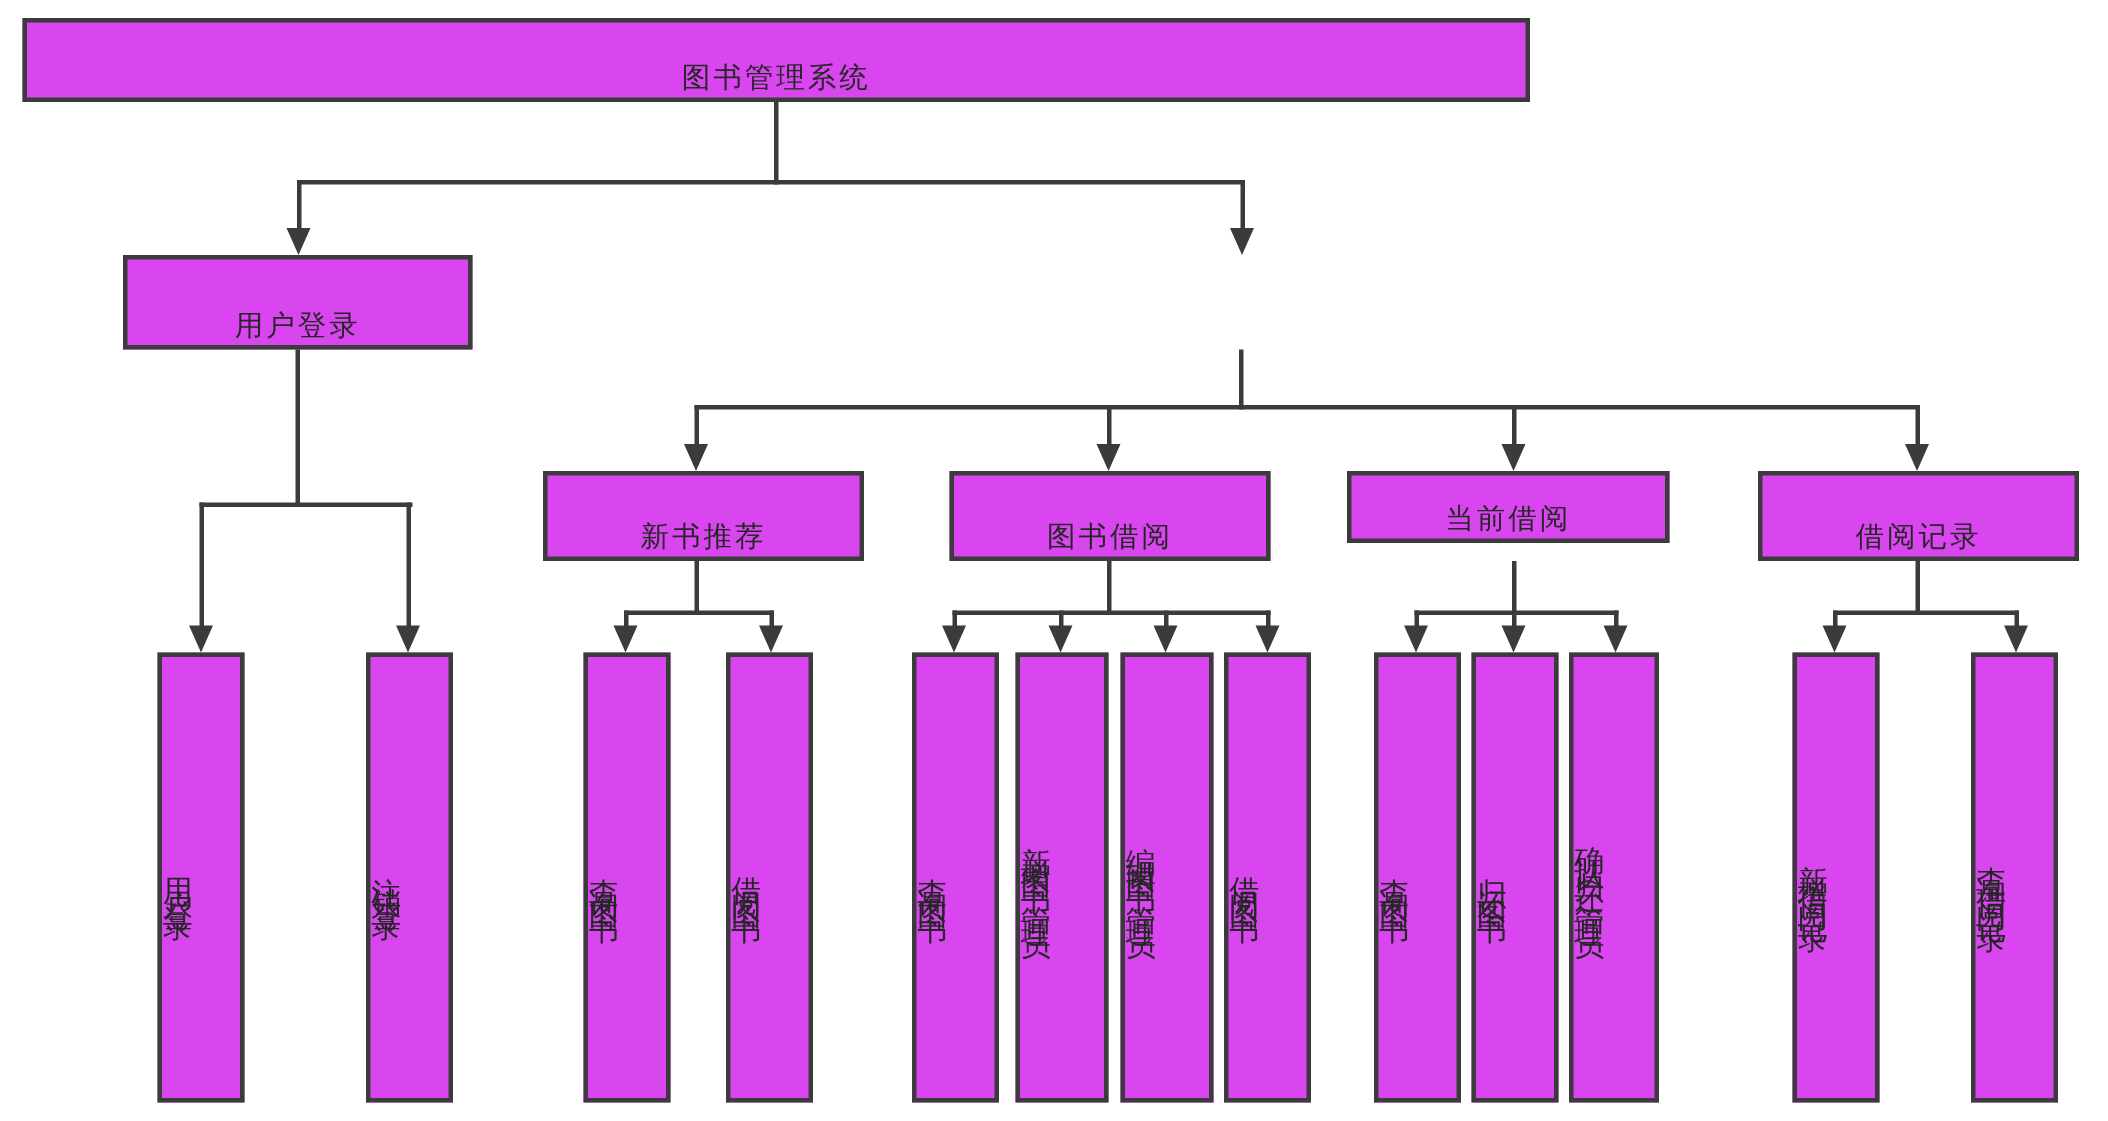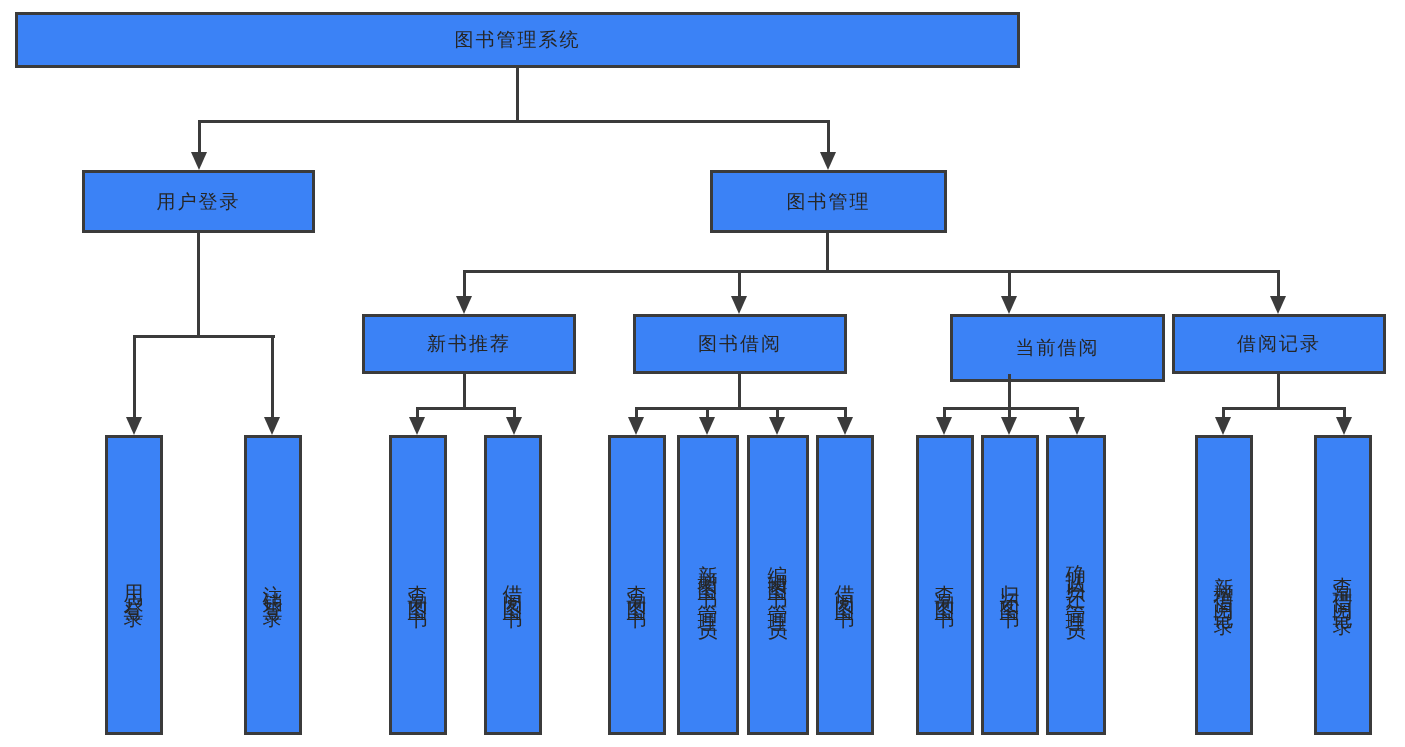--- a/index.html
+++ b/index.html
@@ -6,25 +6,25 @@
   #stage{
     position:relative;
     width:1405px;height:747px;
     background:#ffffff;
     font-family:"Liberation Sans", sans-serif;
     color:#262626;
     overflow:hidden;
   }
   .box{
     position:absolute;
-    background:#3b82f6;
+    background:#d946ef;
     border:3px solid #3b3b3b;
     box-sizing:border-box;
     display:flex;
-    align-items:center;
+    align-items:flex-end;
     justify-content:center;
   }
   .hbox{
     font-size:19px;
     letter-spacing:2px;
     white-space:nowrap;
   }
   .vbox{
     writing-mode:vertical-rl;
     font-size:20px;
@@ -60,23 +60,20 @@
   <div class="v" style="left:516px;top:68px;height:55px;"></div>
   <div class="h" style="left:198px;top:120px;width:632px;"></div>
   <div class="v" style="left:198px;top:120px;height:34px;"></div>
   <div class="a" style="left:191px;top:152px;"></div>
   <div class="v" style="left:827px;top:120px;height:34px;"></div>
   <div class="a" style="left:820px;top:152px;"></div>
 
   <div class="box hbox" style="left:82px;top:170px;width:233px;height:63px;">
     <span>用户登录</span>
   </div>
-  <div class="box hbox" style="left:710px;top:170px;width:237px;height:63px;">
-    <span>图书管理</span>
-  </div>
 
   <div class="v" style="left:197px;top:233px;height:105px;"></div>
   <div class="h" style="left:133px;top:335px;width:142px;"></div>
   <div class="v" style="left:133px;top:335px;height:84px;"></div>
   <div class="a" style="left:126px;top:417px;"></div>
   <div class="v" style="left:271px;top:335px;height:84px;"></div>
   <div class="a" style="left:264px;top:417px;"></div>
 
   <div class="v" style="left:826px;top:233px;height:40px;"></div>
   <div class="h" style="left:463px;top:270px;width:817px;"></div>
@@ -88,21 +85,21 @@
   <div class="a" style="left:1001px;top:296px;"></div>
   <div class="v" style="left:1277px;top:270px;height:28px;"></div>
   <div class="a" style="left:1270px;top:296px;"></div>
 
   <div class="box hbox" style="left:362px;top:314px;width:214px;height:60px;">
     <span>新书推荐</span>
   </div>
   <div class="box hbox" style="left:633px;top:314px;width:214px;height:60px;">
     <span>图书借阅</span>
   </div>
-  <div class="box hbox" style="left:950px;top:314px;width:215px;height:68px;">
+  <div class="box hbox" style="left:898px;top:314px;width:215px;height:48px;">
     <span>当前借阅</span>
   </div>
   <div class="box hbox" style="left:1172px;top:314px;width:214px;height:60px;">
     <span>借阅记录</span>
   </div>
 
   <div class="v" style="left:463px;top:374px;height:36px;"></div>
   <div class="h" style="left:416px;top:407px;width:100px;"></div>
   <div class="v" style="left:416px;top:407px;height:12px;"></div>
   <div class="a" style="left:409px;top:417px;"></div>

